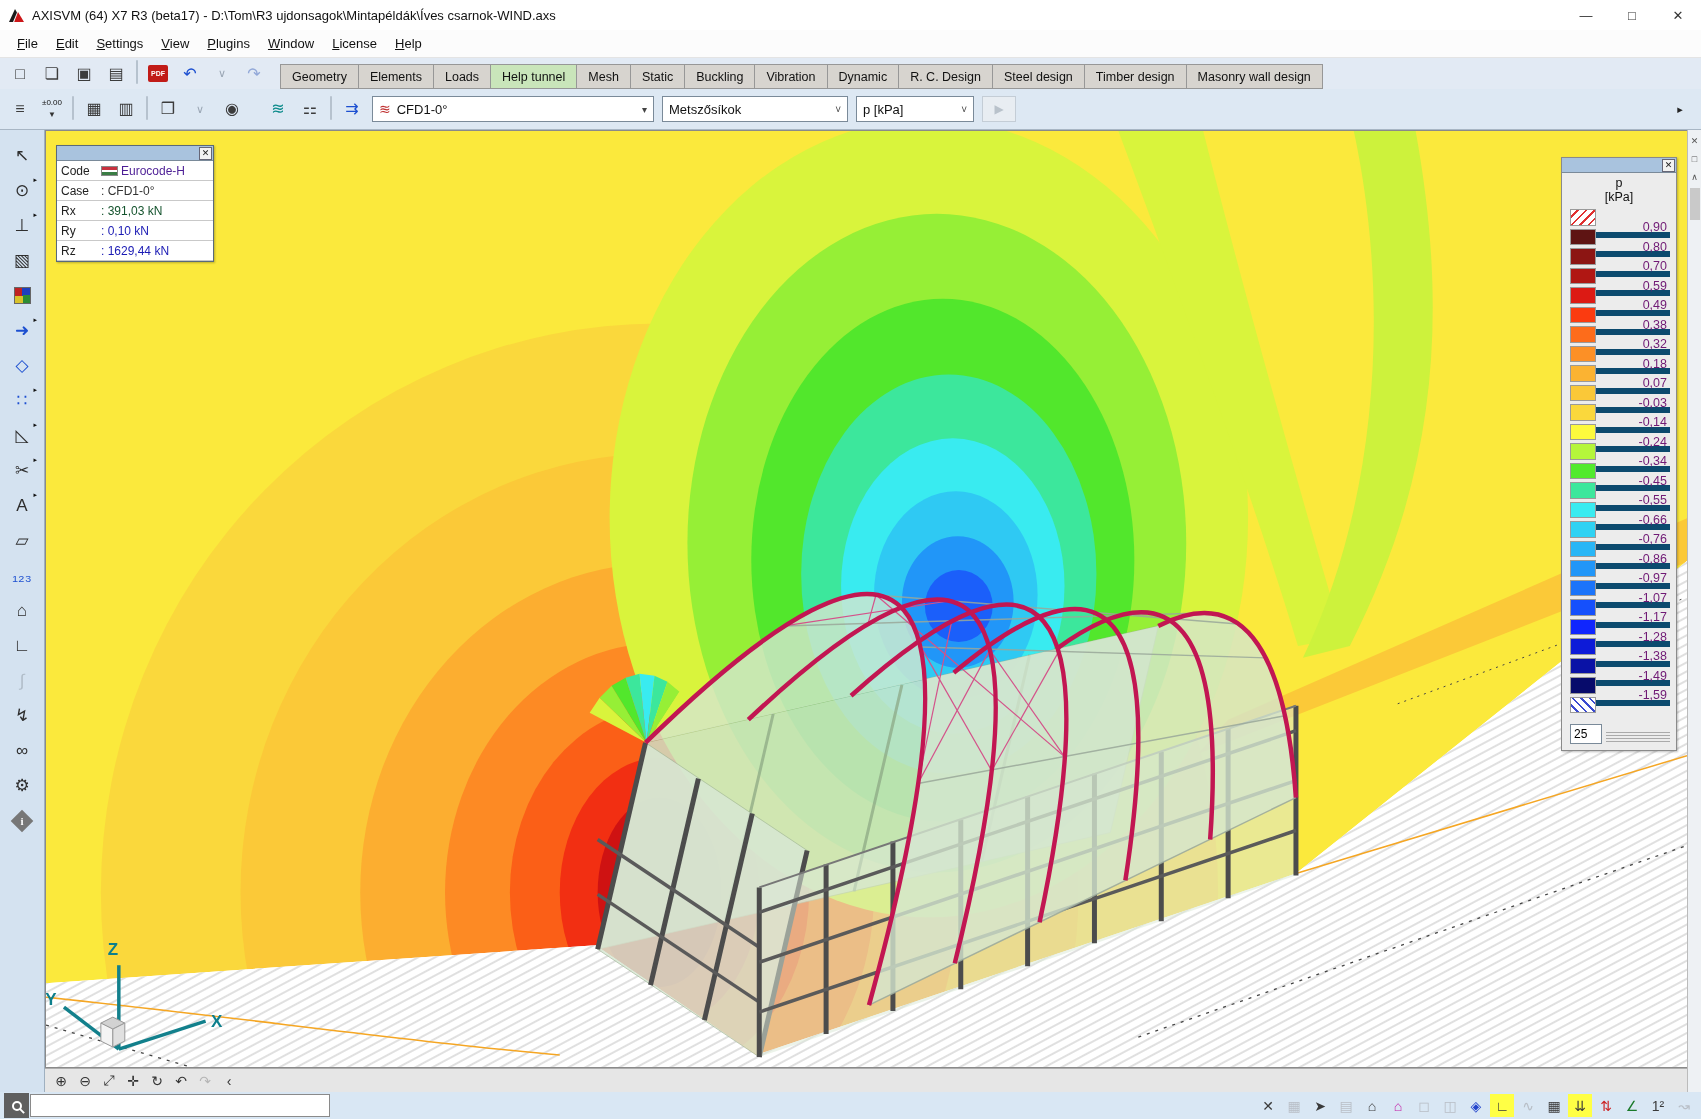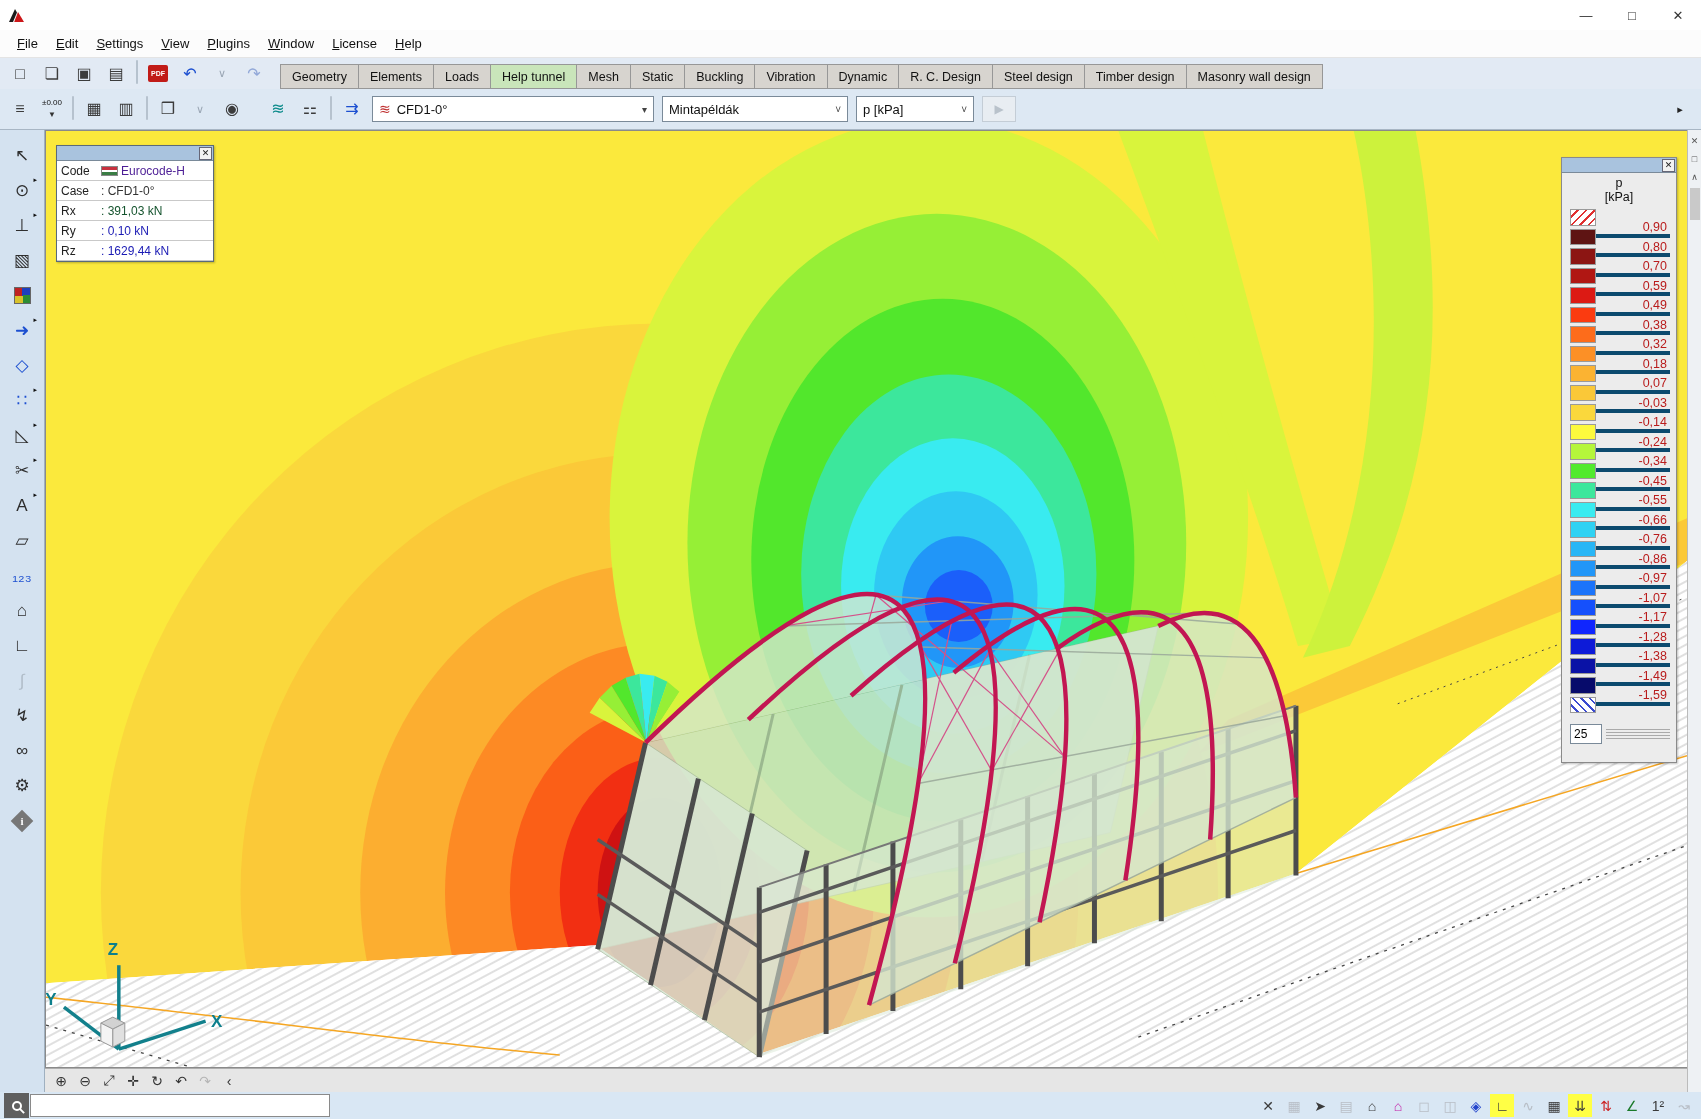--- a/index.html
+++ b/index.html
@@ -97,23 +97,23 @@
   .legend{position:absolute;right:10px;top:26px;width:116px;background:#ececec;
       border:1px solid #8a8a8a;box-shadow:1px 1px 2px rgba(0,0,0,.25)}
   .lg-titlebar{height:15px;background:#a9c3de;border-bottom:1px solid #7a8a99;display:flex;justify-content:flex-end;align-items:center}
   .lg-header{text-align:center;font-size:12.5px;color:#111;padding:3px 0 5px}
   .lg-body{display:flex;padding:0 6px 4px 8px}
   .lg-swatches{display:flex;flex-direction:column}
   .lg-swatch{width:26px;height:16.5px;margin-bottom:3px;border:1px solid #9a9a9a}
   .lg-swatch.hatch-red{background:repeating-linear-gradient(135deg,#fff 0 4px,#e03030 4px 6px)}
   .lg-swatch.hatch-blue{background:repeating-linear-gradient(45deg,#fff 0 4px,#3a4ad0 4px 6px)}
   .lg-vals{flex:1;display:flex;flex-direction:column;margin-top:9px}
-  .lg-val{height:19.5px;text-align:right;font-size:12.5px;color:#b91c1c;border-bottom:4px solid #0c4a6e;
+  .lg-val{height:19.5px;text-align:right;font-size:12.5px;color:#701a75;border-bottom:6px solid #0c4a6e;
       padding-right:3px;line-height:18px}
-  .lg-footer{display:flex;align-items:center;padding:4px 6px 18px 8px}
+  .lg-footer{display:flex;align-items:flex-end;padding:4px 6px 6px 8px}
   .lg-levels{width:32px;height:20px;border:1px solid #7a8a99;font-size:12px;padding-left:3px;font-family:"Liberation Sans",sans-serif}
   .lg-lines{flex:1;height:14px;margin-left:4px;
       background:repeating-linear-gradient(#ececec 0 2px,#aaa 2px 3px)}
 
   
   .zoomstrip{height:24px;background:#e6e6e6;border-top:1px solid #adadad;display:flex;align-items:center;padding-left:4px;flex:0 0 auto}
   .ztool{width:24px;height:20px;display:flex;align-items:center;justify-content:center;font-size:14px;color:#333}
   .ztool.gray{color:#b5b5b5}
 
   
@@ -132,20 +132,21 @@
   .sbtn.axes{color:#1a7a2a}
 </style>
 </head>
 <body>
 
 <div class="titlebar">
   <svg class="logo" viewBox="0 0 17 15">
     <path d="M1,14 L7,1 L9,4.5 L5,14 Z" fill="#1a1a1a"></path>
     <path d="M6.2,14 L10,4 L16,14 Z" fill="#cc1719"></path>
   </svg>
+  <span class="title">AXISVM (64) X7 R3 (beta17) - D:\Tom\R3 ujdonsagok\Mintapéldák\Íves csarnok-WIND.axs</span>
   <div class="win-controls">
 
   <div class="win-btn">
         <span class="glyph">—</span>
       </div>
       <div class="win-btn">
         <span class="glyph">□</span>
       </div>
       <div class="win-btn">
         <span class="glyph">✕</span>
@@ -261,21 +262,21 @@
         <span class="glyph">⇉</span>
       </div>
     </div>
 
   <div class="combo c1">
     <span class="cicon">≋</span>
     <span>CFD1-0°</span>
     <span class="arrow">▾</span>
   </div>
   <div class="combo c2">
-    <span>Mintapéldák</span>
+    <span>Metszősíkok</span>
     <span class="arrow">˅</span>
   </div>
   <div class="combo c3">
     <span>p [kPa]</span>
     <span class="arrow">˅</span>
   </div>
   <div class="anim-btn">
     <span>▶</span>
   </div>
   <div style="display:flex;flex:1">

